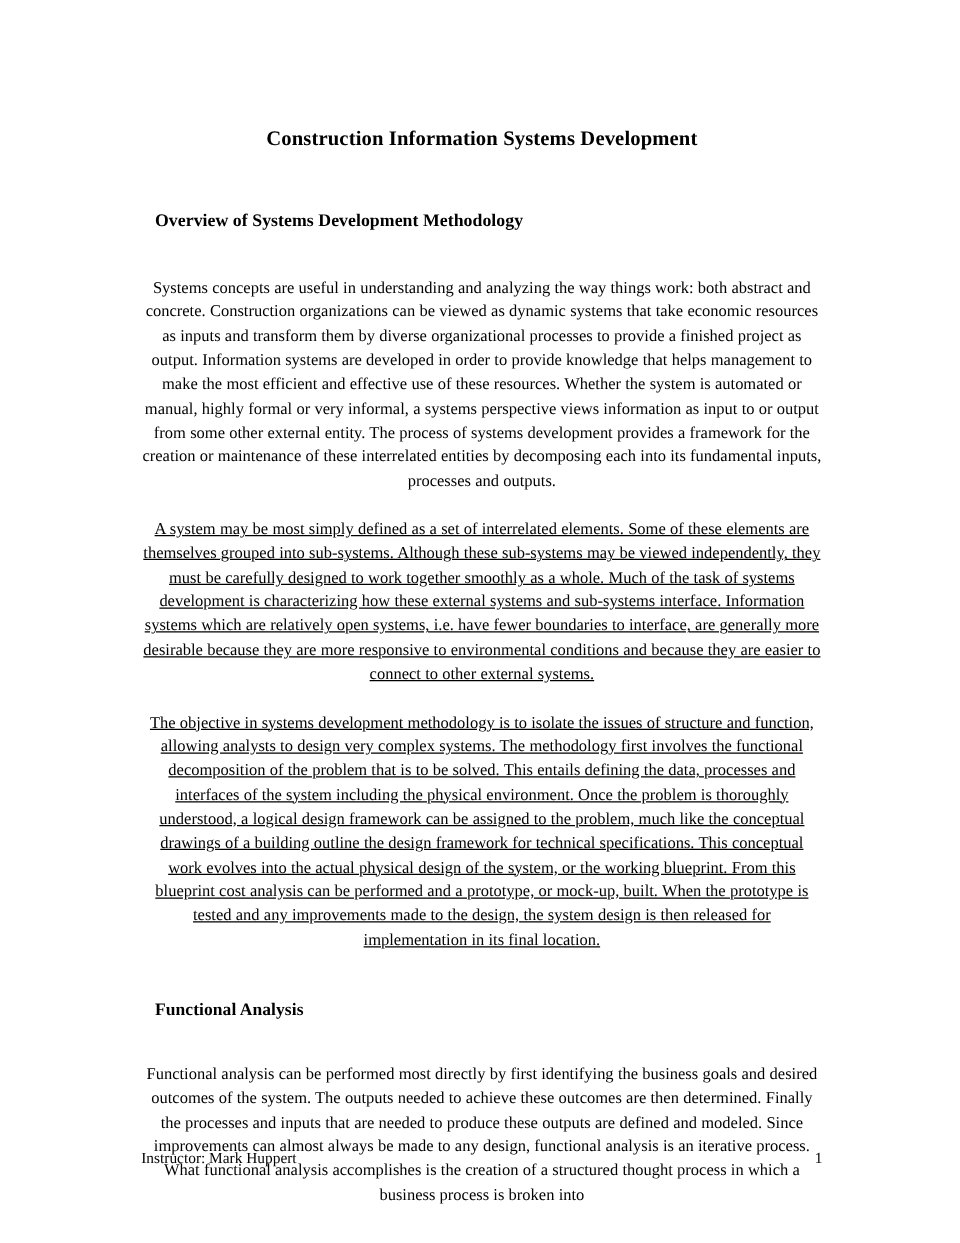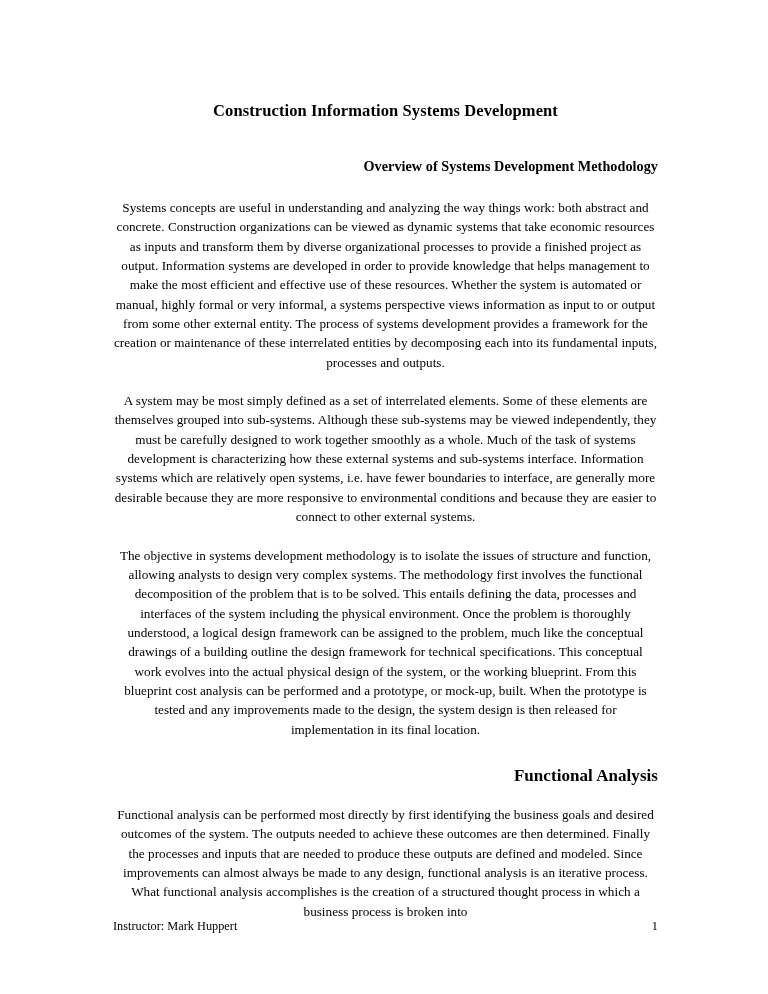--- a/index.html
+++ b/index.html
@@ -41,49 +41,49 @@
     text-align: center;
     letter-spacing: 0.1px;
     margin: 0;
     padding-top: 101px;
     line-height: 20px;
   }
 
   .section-heading {
     font-size: 14.2px;
     font-weight: bold;
-    margin: 0;
+    margin: 11px;
     line-height: 19px;
     letter-spacing: 0.05px;
-    text-align: right;
   }
 
   .heading-overview {
     padding-top: 36px;
   }
 
   .heading-functional {
     padding-top: 27px;
-    font-size: 17px;
+    font-size: 14px;
   }
 
   .body-para {
     font-size: 13.2px;
     line-height: 19.35px;
     margin: 0;
     text-align: center;
     letter-spacing: 0.005px;
     word-spacing: 0.1px;
   }
 
   .para-gap-first {
     padding-top: 22px;
   }
   .para-gap {
     padding-top: 19px;
+    text-decoration: underline;
   }
   .para-gap-after-heading {
     padding-top: 20px;
   }
 
   
   .footer {
     position: absolute;
     left: 113px;
     top: 918px;

